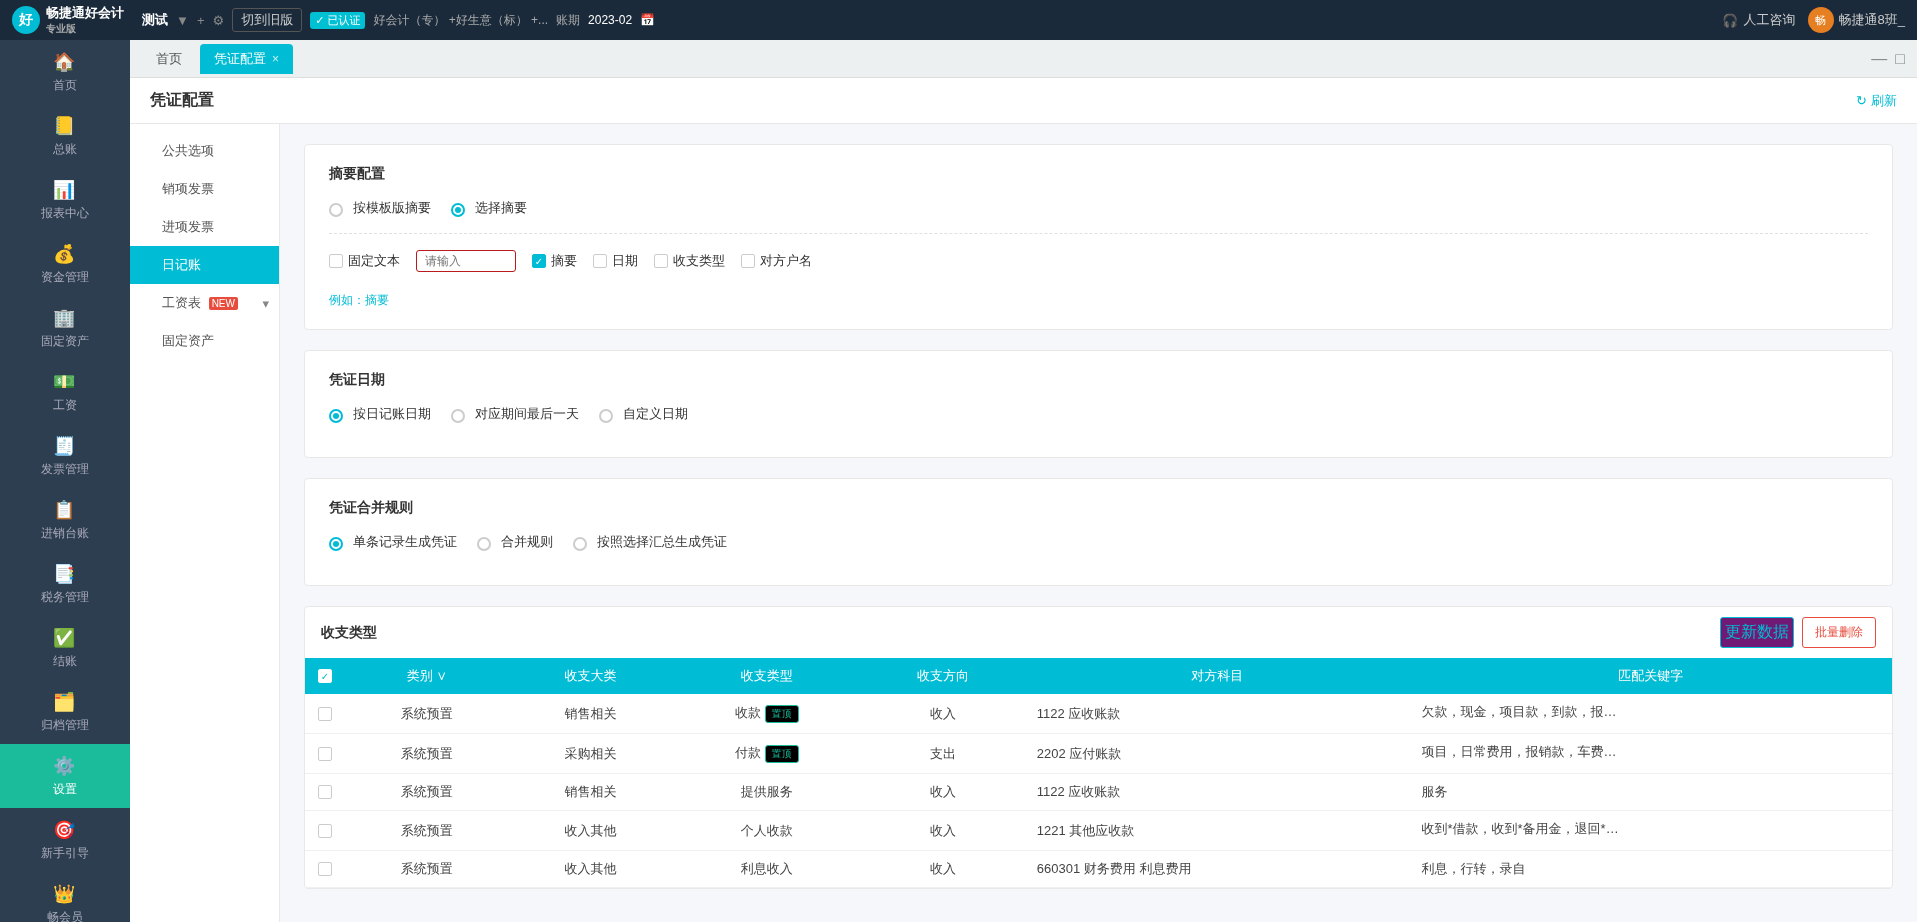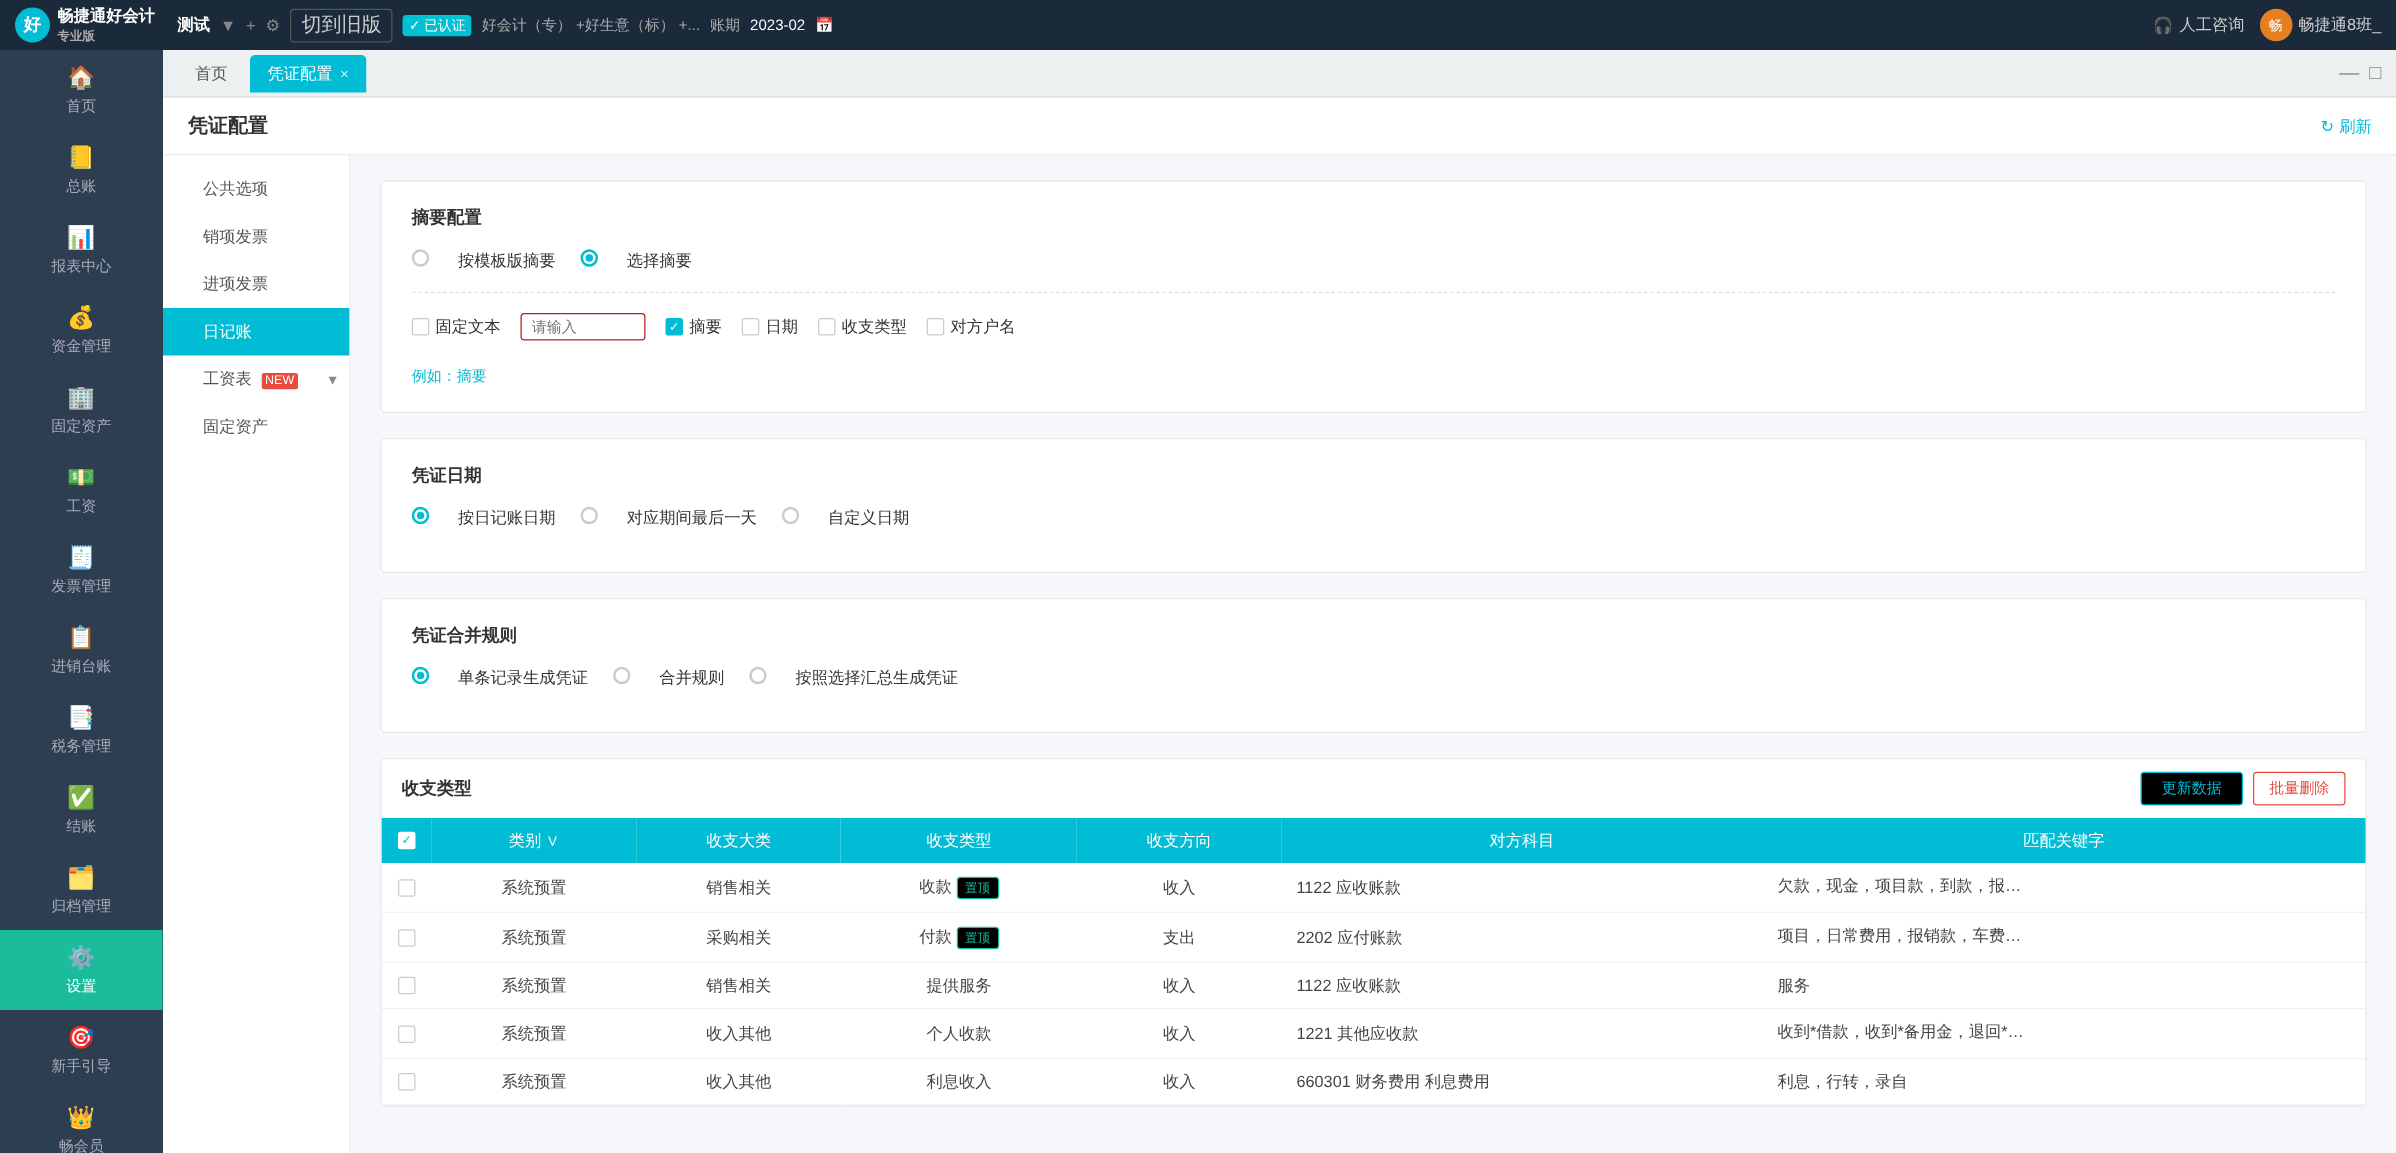--- a/index.html
+++ b/index.html
@@ -42,21 +42,21 @@
       color: #ccc;
     }
     .topbar-arrow { color: #888; }
     .topbar-btn {
       background: transparent;
       border: 1px solid #555;
       color: #ccc;
       padding: 2px 8px;
       border-radius: 3px;
       cursor: pointer;
-      font-size: 16px;
+      font-size: 13px;
       text-align: right;
     }
     .topbar-badge {
       background: #00c0d4;
       color: #fff;
       border-radius: 3px;
       padding: 1px 5px;
       font-size: 11px;
     }
     .topbar-right {
@@ -259,22 +259,22 @@
 
     
     .radio-group {
       display: flex;
       align-items: center;
       gap: 20px;
       margin-bottom: 14px;
     }
     .radio-item {
       display: flex;
-      align-items: flex-start;
-      gap: 23px;
+      align-items: flex-end;
+      gap: 10px;
       cursor: pointer;
       font-size: 13px;
     }
     .radio-circle {
       width: 14px; height: 14px;
       border-radius: 50%;
       border: 2px solid #ccc;
       display: flex; align-items: center; justify-content: center;
     }
     .radio-circle.checked {
@@ -344,27 +344,27 @@
     .table-toolbar-title {
       font-size: 14px;
       font-weight: bold;
       color: #333;
     }
     .table-toolbar-actions {
       display: flex;
       gap: 8px;
     }
     .btn-outline {
-      padding: 4px 16px;
+      padding: 4px 4px;
       border: 1px solid #00bcd4;
       color: #00bcd4;
-      background: #000000;
+      background: #701a75;
       border-radius: 3px;
       cursor: pointer;
-      font-size: 12px;
+      font-size: 16px;
     }
     .btn-outline-red {
       padding: 4px 12px;
       border: 1px solid #e74c3c;
       color: #e74c3c;
       background: #fff;
       border-radius: 3px;
       cursor: pointer;
       font-size: 12px;
     }

